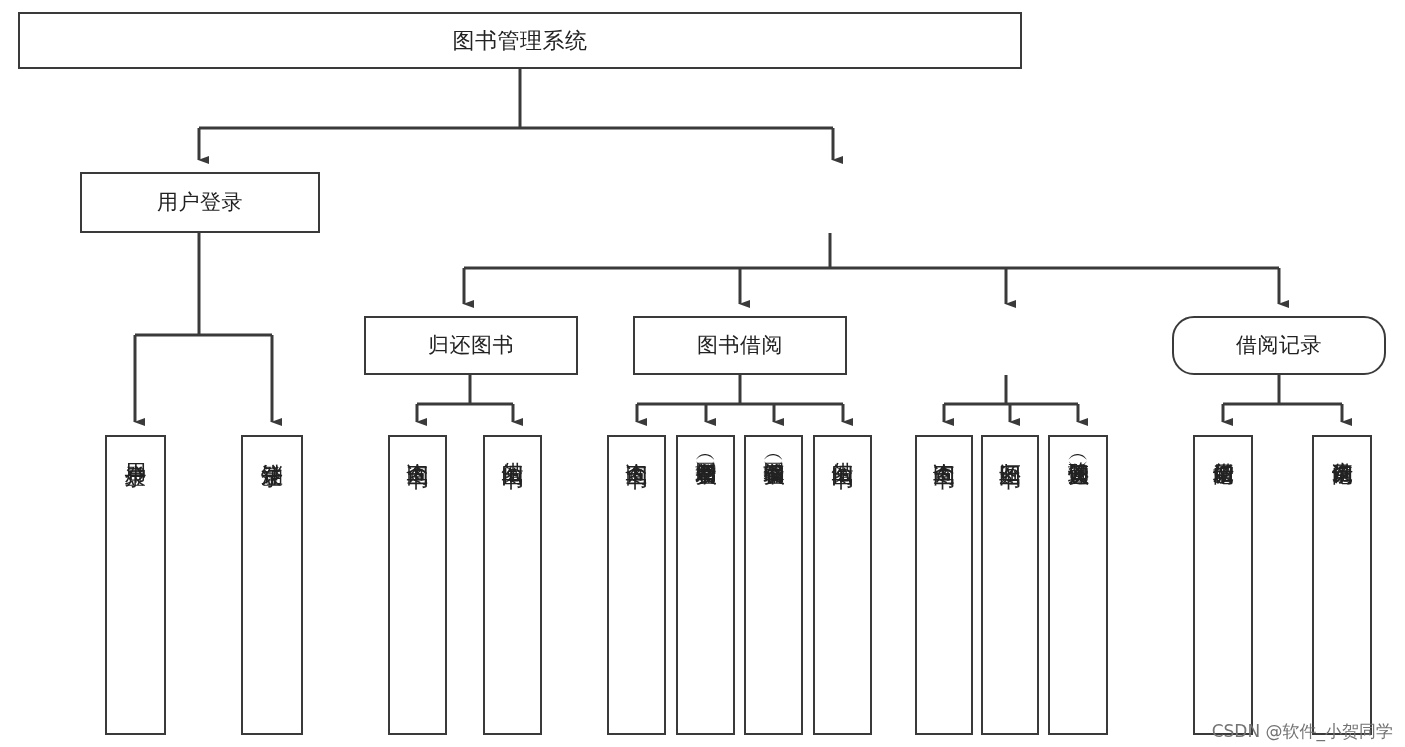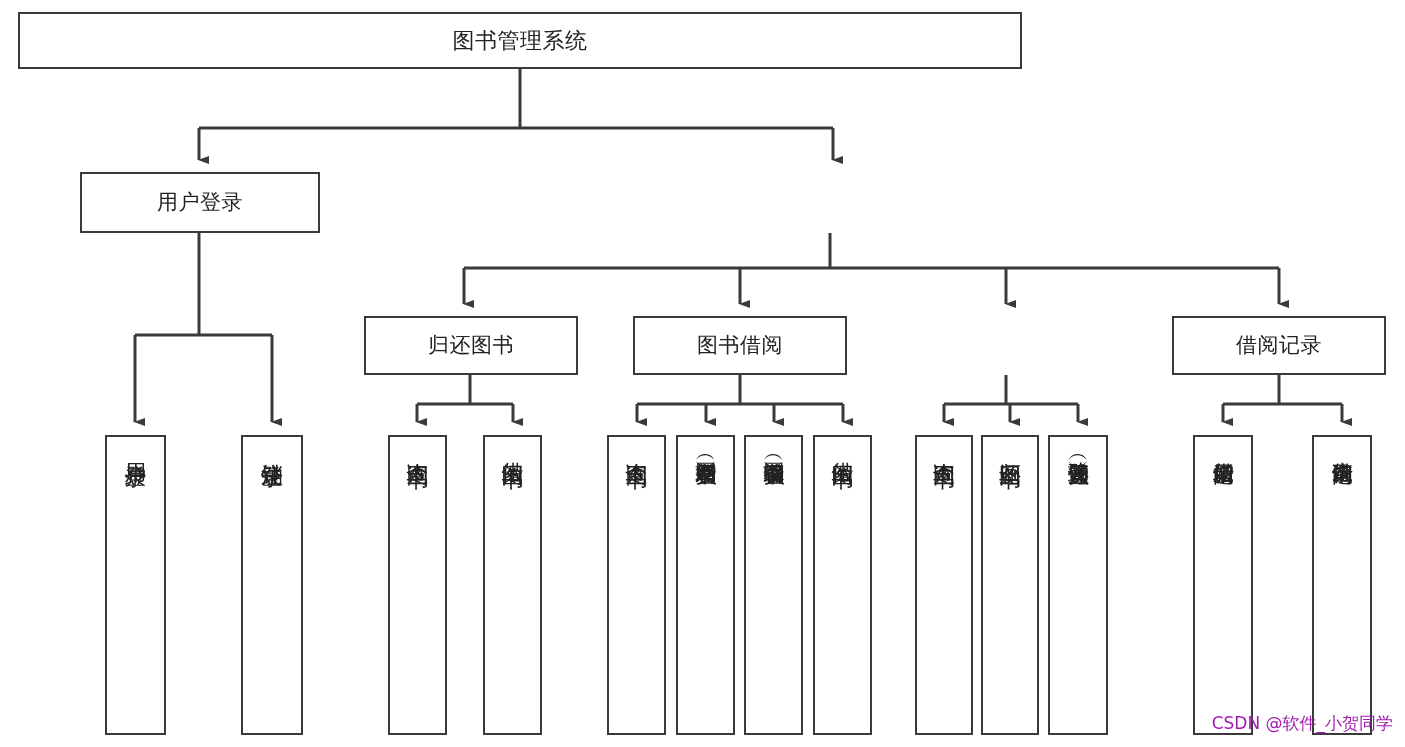--- a/index.html
+++ b/index.html
@@ -65,23 +65,23 @@
     letter-spacing: 1.5px;
     white-space: nowrap;
   }
   .node.vert.tall-text .node-label {
     font-size: 21px;
     letter-spacing: 0.5px;
   }
   #watermark {
     position: absolute;
     right: 12px;
-    bottom: 12px;
+    bottom: 4px;
     font-size: 17px;
-    color: #a21caf;
+    color: #737373;
     white-space: nowrap;
     font-family: "DejaVu Sans", "Liberation Sans", sans-serif;
   }
 </style>
 </head>
 <body>
 
 <div id="diagram-canvas">
 
   <svg id="edges-layer" viewBox="0 0 1405 747" width="1405" height="747">
@@ -146,21 +146,21 @@
 
   <div class="node horiz" style="left:364px; top:316px; width:214px; height:59px;">
     <span class="node-label">归还图书</span>
   </div>
 
   <div class="node horiz" style="left:633px; top:316px; width:214px; height:59px;">
     <span class="node-label">图书借阅</span>
   </div>
 
 
-  <div class="node horiz" style="left:1172px; top:316px; width:214px; height:59px;">
+  <div class="node horiz" style="left:1172px; top:316px; width:214px; height:59px;border-radius:22px;">
     <span class="node-label">借阅记录</span>
   </div>
 
   <div class="node vert" style="left:105px; top:435px; width:61px; height:300px;">
     <span class="node-label">用户登录</span>
   </div>
 
   <div class="node vert" style="left:241px; top:435px; width:62px; height:300px;">
     <span class="node-label">注销登录</span>
   </div>

